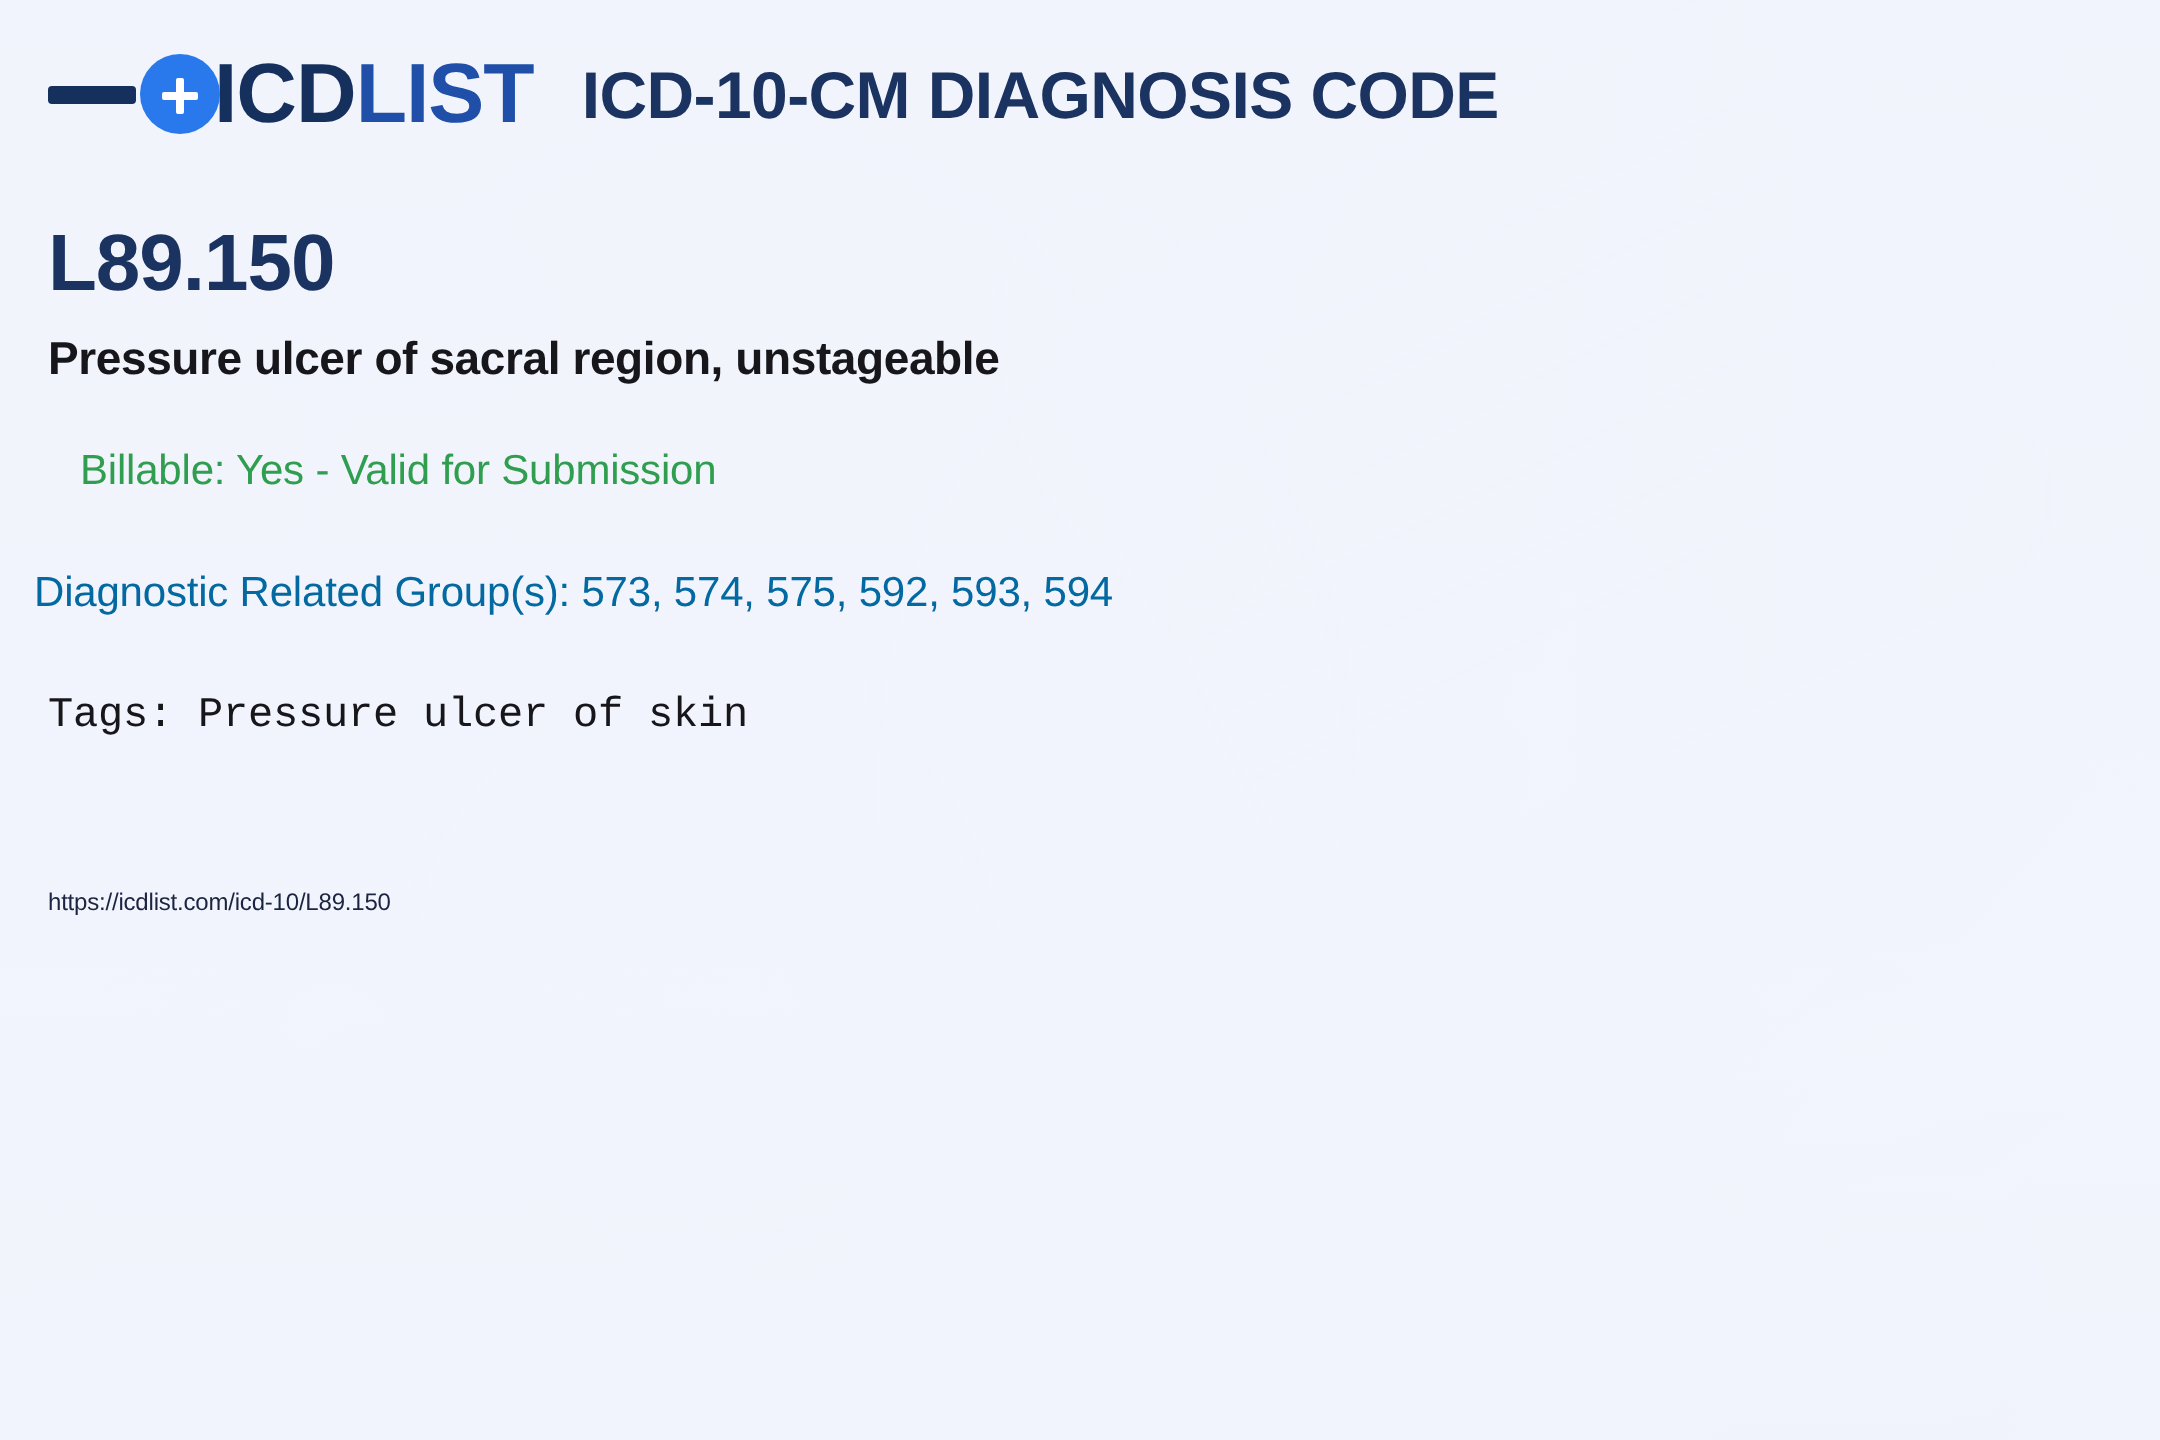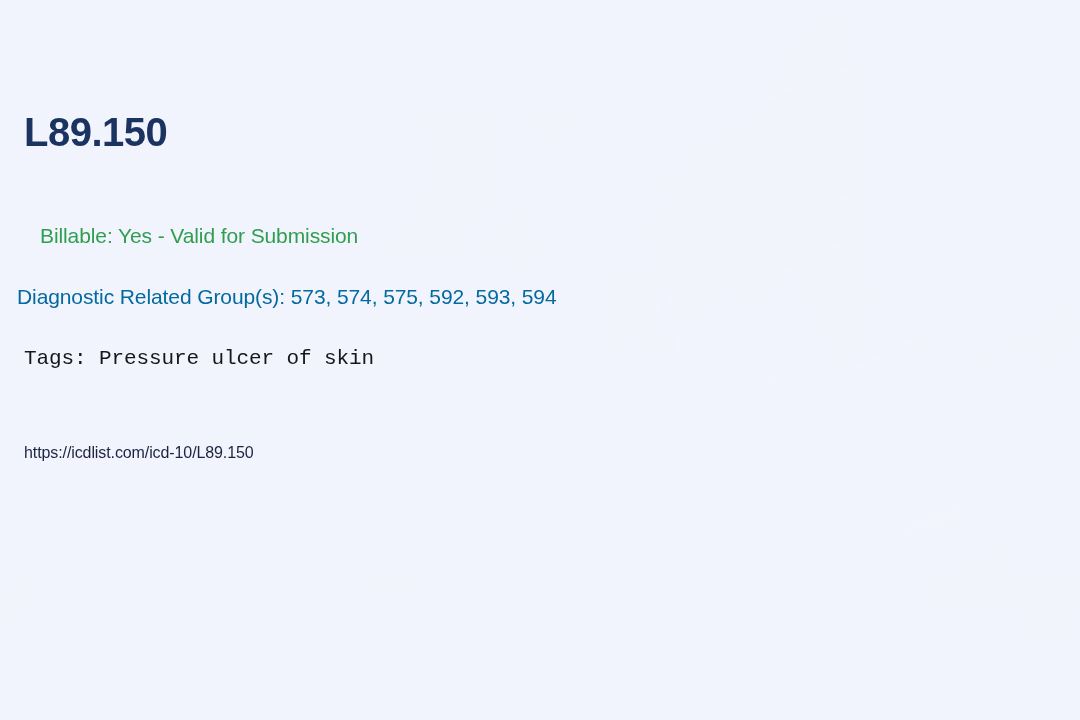--- a/index.html
+++ b/index.html
@@ -198,21 +198,21 @@
   .drg {
     position:absolute; left:17px; top:285px;
     font-size:21px; color:#0369a1; letter-spacing:-.1px;
   }
   .tags {
     position:absolute; left:24px; top:347px;
     font-size:21px; color:#17171b; letter-spacing:-.1px;font-family:Liberation Mono, monospace;
   }
   .url {
     position:absolute; left:24px; top:444px;
-    font-size:16px; color:#1b2440; letter-spacing:-.1px;
+    font-size:12px; color:#1b2440; letter-spacing:-.1px;
   }
 
   .brand {
     position:absolute; right:34px; bottom:23px;
     font-size:50px; font-weight:bold;
     color:#1b3360; letter-spacing:-1.5px; line-height:1;
   }
 </style>
 </head>
 <body>
@@ -247,21 +247,31 @@
     <div class="heart"></div>
 
     <div class="blob b1"></div>
     <div class="blob b2"></div>
   </div>
   <div id="wash"></div>
   <div id="wash2"></div>
 
   <div id="content">
 
+    <div class="header">
+      <div class="logo">
+        <span class="logo-dash"></span>
+        <span class="logo-plus"></span>
+        <span class="logo-icd">ICD</span>
+        <span class="logo-list">LIST</span>
+      </div>
+      <div class="header-title">ICD-10-CM DIAGNOSIS CODE</div>
+    </div>
 
     <div class="code">L89.150</div>
+    <div class="description">Pressure ulcer of sacral region, unstageable</div>
     <div class="billable">Billable: Yes - Valid for Submission</div>
     <div class="drg">Diagnostic Related Group(s): 573, 574, 575, 592, 593, 594</div>
     <div class="tags">Tags: Pressure ulcer of skin</div>
     <div class="url">https://icdlist.com/icd-10/L89.150</div>
 
   </div>
 </div>
 
 </body></html>

